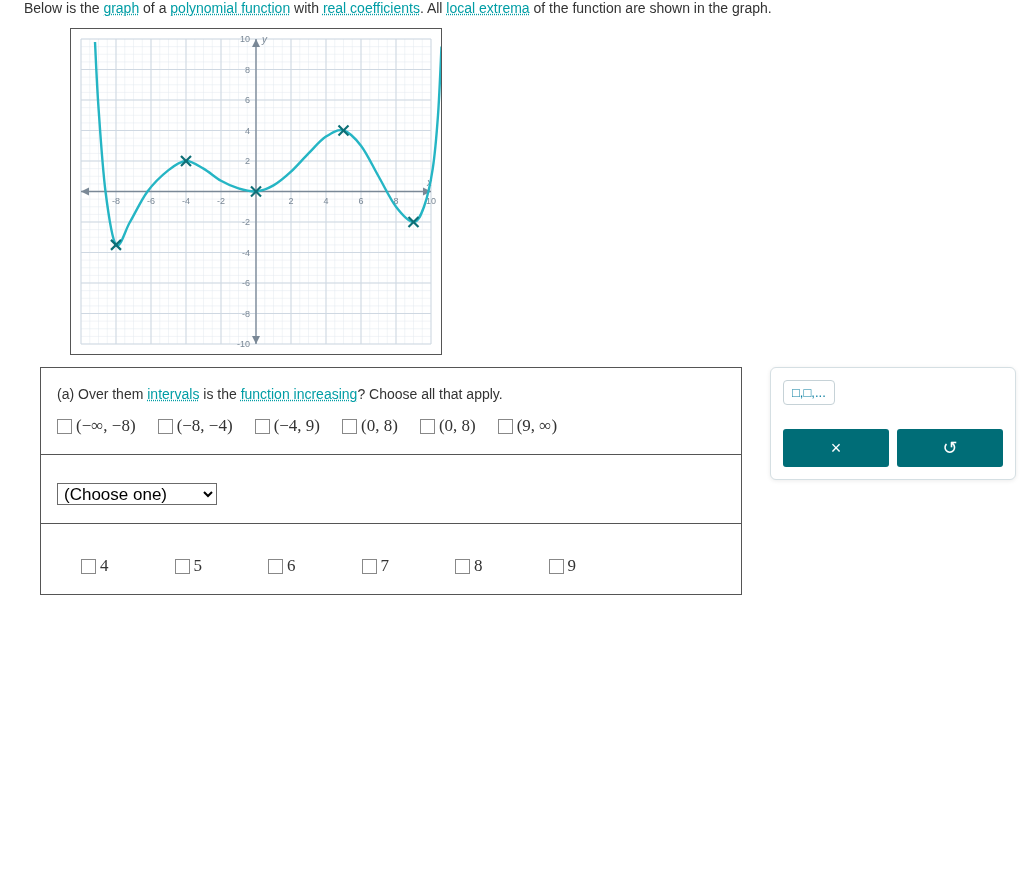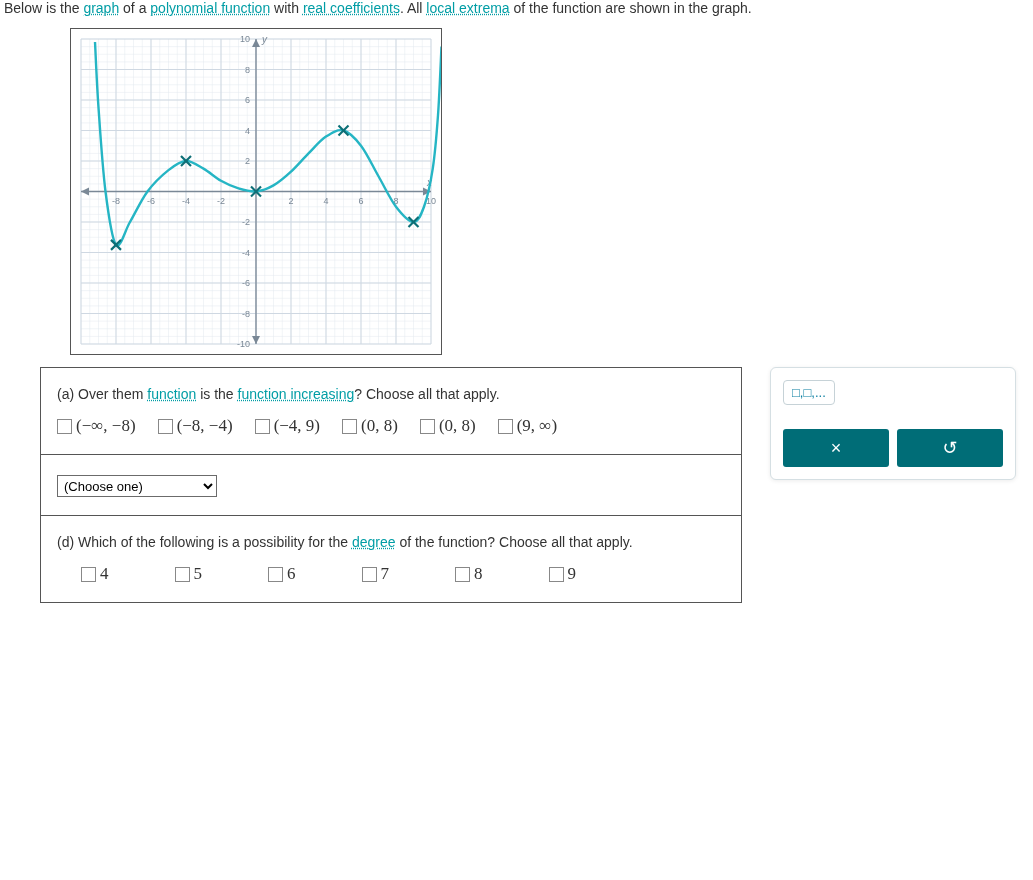--- a/index.html
+++ b/index.html
@@ -8,21 +8,21 @@
     color: #333;
     margin: 0;
     padding: 0;
     background: #fff;
   }
   .container {
     width: 1033px;
     padding: 0 0 20px 0;
   }
   .header-line {
-    padding: 0 8px 8px 4px;
+    padding: 0 8px 8px 24px;
   }
   .term {
     color: #009da5;
     text-decoration: underline dotted;
   }
   .graph-box {
     margin: 4px 0 12px 70px;
     width: 370px;
     height: 325px;
     border: 1px solid #555;
@@ -74,22 +74,22 @@
     height: 22px;
     border: 2px solid #e8a33d;
     background: #e6e9fb;
     margin-top: 8px;
   }
   .dropdown {
     width: 160px;
     height: 22px;
     border: 1px solid #6b6b6b;
     font-family: Verdana, Arial, sans-serif;
-    font-size: 13px;
-    margin-top: 2px;
+    font-size: 17px;
+    margin-top: 10px;
     background: #fff;
     padding: 0 2px;
   }
   .tool-panel {
     width: 220px;
     border: 1px solid #d5dfe3;
     border-radius: 6px;
     box-shadow: 0 1px 4px rgba(0,0,0,0.08);
     padding: 12px;
     background: #fff;
@@ -277,21 +277,21 @@
         <line x1="337.5" y1="198" x2="347.5" y2="188" stroke="#0d6f77" stroke-width="2.2"></line>
       </svg>
   </div>
 
 
   <div class="work-row">
     <div class="question-box">
 
       <div class="q-section">
         <div>
-          <span>(a) Over them </span><span class="term">function</span><span> is the </span><span class="term">function increasing</span><span>? Choose all that apply.</span>
+          <span>(a) Over them </span><span class="term">intervals</span><span> is the </span><span class="term">function increasing</span><span>? Choose all that apply.</span>
         </div>
         <div class="check-row" id="qa-options">
             <span class="check-item">
               <span class="cb"></span>
               <span class="mathlbl">(−∞, −8)</span>
             </span>
             <span class="check-item">
               <span class="cb"></span>
               <span class="mathlbl">(−8, −4)</span>
             </span>
@@ -315,23 +315,20 @@
       </div>
 
 
       <div class="q-section">
         <select class="dropdown">
           <option>(Choose one)</option>
         </select>
       </div>
 
       <div class="q-section">
-        <div>
-          <span>(d) Which of the following is a possibility for the </span><span class="term">degree</span><span> of the function? Choose all that apply.</span>
-        </div>
         <div class="check-row wide" id="qd-options">
             <span class="check-item">
               <span class="cb"></span>
               <span class="mathlbl">4</span>
             </span>
             <span class="check-item">
               <span class="cb"></span>
               <span class="mathlbl">5</span>
             </span>
             <span class="check-item">

